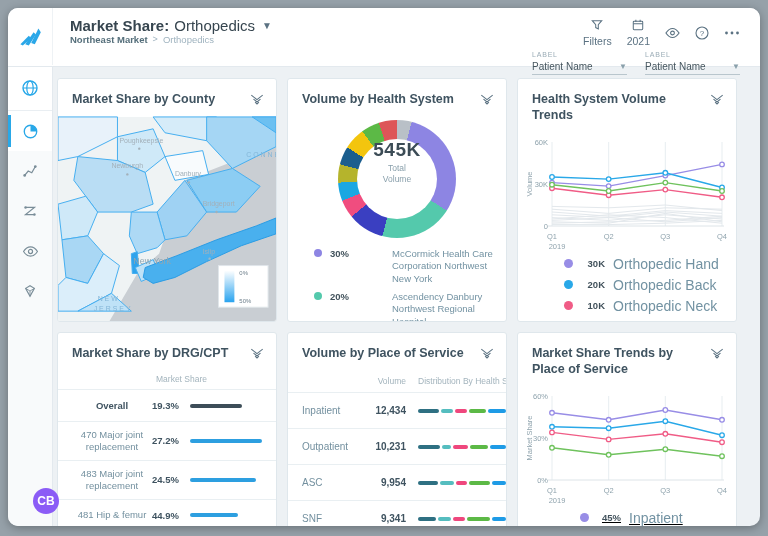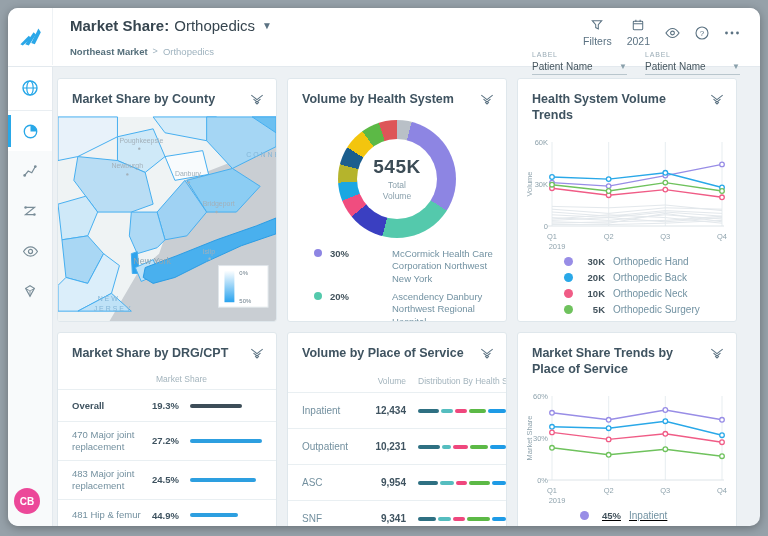--- a/index.html
+++ b/index.html
@@ -5,74 +5,74 @@
   html,body{margin:0;padding:0;}
   body{width:768px;height:536px;background:#96a1a9;font-family:"Liberation Sans",sans-serif;position:relative;overflow:hidden;}
   .window{position:absolute;left:8px;top:8px;width:752px;height:518px;background:#edf1f4;border-radius:10px;overflow:hidden;box-shadow:0 2px 10px rgba(0,0,0,.3);}
   
   .header{position:absolute;left:0;top:0;right:0;height:58px;background:#fff;border-bottom:1px solid #e3e9ee;display:flex;z-index:5;}
   .logo-box{width:44px;height:57px;display:flex;align-items:center;justify-content:center;border-right:1px solid #eef2f5;}
   .titles{margin-left:17px;padding-top:9px;}
   .title-row{font-size:15px;color:#36454f;display:flex;align-items:center;gap:5px;}
   .title-prefix{font-weight:bold;}
   .title-chev{color:#5b7282;font-size:10px;margin-left:2px;}
-  .breadcrumb{font-size:9.5px;margin-top:12px;display:flex;gap:5px;align-items:flex-start;}
+  .breadcrumb{font-size:9.5px;margin-top:0;display:flex;gap:5px;align-items:flex-start;}
   .bc1{color:#546e7a;font-weight:bold;}
   .bc-sep{color:#9fb3bf;font-size:9px;}
   .bc2{color:#9fb3bf;}
   .header-right{margin-left:auto;padding:11px 20px 0 0;}
   .actions{display:flex;gap:15px;align-items:center;justify-content:flex-end;color:#5b7282;font-size:10.5px;}
   .action{display:flex;align-items:center;gap:4px;cursor:pointer;flex-direction:column;}
   .dropdowns{display:flex;gap:18px;justify-content:flex-start;margin-top:4px;}
   .dd{width:95px;}
   .dd .cap{font-size:7px;color:#9bacb6;letter-spacing:.8px;}
   .dd .val{font-size:10px;color:#46565f;border-bottom:1px solid #b9c6cd;padding:3px 0 2px 0;display:flex;justify-content:space-between;align-items:center;}
   .dd .chev{color:#8aa0ab;font-size:8px;}
   
   .sidebar{position:absolute;left:0;top:58px;bottom:0;width:44px;background:#f8fafb;border-right:1px solid #e3e9ee;z-index:4;}
   .side-item{height:40px;display:flex;align-items:center;justify-content:center;position:relative;cursor:pointer;}
   .side-item.globe{background:#fff;border-bottom:1px solid #e9eef2;height:44px;}
   .side-item.active{background:#fff;}
   .side-item.active::before{content:"";position:absolute;left:0;top:4px;bottom:4px;width:3px;background:#29a8e8;}
-  .avatar{position:absolute;bottom:12px;left:6px;width:26px;height:26px;border-radius:50%;background:#ec4899;color:#fff;font-size:10px;font-weight:bold;display:flex;align-items:center;justify-content:center;cursor:pointer;}
+  .avatar{position:absolute;bottom:12px;left:25px;width:26px;height:26px;border-radius:50%;background:#8b5cf6;color:#fff;font-size:12px;font-weight:bold;display:flex;align-items:center;justify-content:center;cursor:pointer;}
   
   .main{position:absolute;left:44px;top:58px;right:0;bottom:0;overflow:hidden;padding:12px 16px 0 5px;display:grid;grid-template-columns:repeat(3,220px);gap:10px;align-content:start;}
   .card{background:#fff;border:1px solid #dfe7ec;border-radius:3px;height:242px;position:relative;overflow:hidden;}
   .card.tall{height:260px;}
   .card-h{display:flex;justify-content:space-between;align-items:flex-start;padding:12px 12px 6px 14px;}
   .card-title{font-size:12.5px;font-weight:bold;color:#3f5360;line-height:1.3;max-width:168px;}
   .cfilter{margin-top:1px;cursor:pointer;}
   
   .donut-wrap{width:118px;height:118px;margin:4px auto 10px auto;position:relative;}
   .donut{width:118px;height:118px;border-radius:50%;}
-  .donut-hole{position:absolute;left:19px;top:19px;right:19px;bottom:19px;background:#fff;border-radius:50%;display:flex;flex-direction:column;align-items:center;justify-content:center;}
+  .donut-hole{position:absolute;left:19px;top:19px;right:19px;bottom:19px;background:#fff;border-radius:50%;display:flex;flex-direction:column;align-items:center;}
   .donut-big{font-size:19px;font-weight:bold;color:#3c4c56;letter-spacing:.5px;}
   .donut-sub{font-size:8.5px;color:#8aa0ac;line-height:1.35;text-align:center;margin-top:2px;}
   .legend{padding:0 10px 0 26px;}
   .leg-item{display:flex;margin-bottom:6px;align-items:flex-start;}
   .leg-dot{width:8px;height:8px;border-radius:50%;flex:0 0 8px;margin-top:1px;}
   .leg-pct{width:30px;font-size:9.5px;font-weight:bold;color:#42525c;margin-left:8px;flex:0 0 30px;}
   .leg-name{font-size:9.5px;color:#7292a2;line-height:1.3;margin-left:32px;}
   
   .trend-svg{display:block;margin:2px 0 0 6px;}
   .tick{font-size:7.5px;fill:#8fa3ad;}
   .axis-label{font-size:7.5px;fill:#90a4ae;}
   .gridline{stroke:#e7edf0;stroke-width:1;}
   .baseline{stroke:#dde4e8;stroke-width:1;}
   .tlegend{margin:2px 0 0 46px;}
   .tlegend.shift{margin-left:62px;text-decoration:underline;}
   .tleg-item{display:flex;align-items:center;margin-bottom:5px;}
   .tleg-dot{width:9px;height:9px;border-radius:50%;flex:0 0 9px;}
   .tleg-val{width:26px;text-align:right;font-size:9.5px;font-weight:bold;color:#42525c;margin:0 8px 0 6px;}
-  .tleg-name{font-size:10px;color:#7292a2;}
+  .tleg-name{font-size:14px;color:#7292a2;}
   
   .tbl-colhead{font-size:8.5px;color:#a3b4bd;padding:4px 14px 5px 14px;border-bottom:1px solid #e9eff2;display:flex;}
   .drg-colhead-label{margin-left:84px;}
   .drg-row{display:flex;align-items:center;padding:7px 14px;border-bottom:1px solid #e9eff2;min-height:17px;}
-  .drg-label{flex:0 0 80px;font-size:9.5px;color:#73909f;line-height:1.25;}
+  .drg-label{flex:0 0 80px;font-size:9.5px;color:#73909f;line-height:1.25;text-align:center;}
   .drg-label.bold{font-weight:bold;color:#3f5360;}
   .drg-pct{flex:0 0 38px;font-size:9.5px;font-weight:bold;color:#3f5360;}
   .drg-bar{height:4px;border-radius:2px;background:#2d9fe0;}
   .drg-bar.dark{background:#3d4d58;}
   
   .pos-colhead{display:flex;font-size:8.5px;color:#a3b4bd;padding:6px 14px 6px 14px;border-bottom:1px solid #e9eff2;}
   .pos-col-vol{flex:0 0 104px;text-align:right;}
   .pos-col-dist{margin-left:12px;white-space:nowrap;}
   .pos-row{display:flex;align-items:center;padding:12px 14px;border-bottom:1px solid #e9eff2;}
   .pos-label{flex:0 0 58px;font-size:10px;color:#73909f;}

